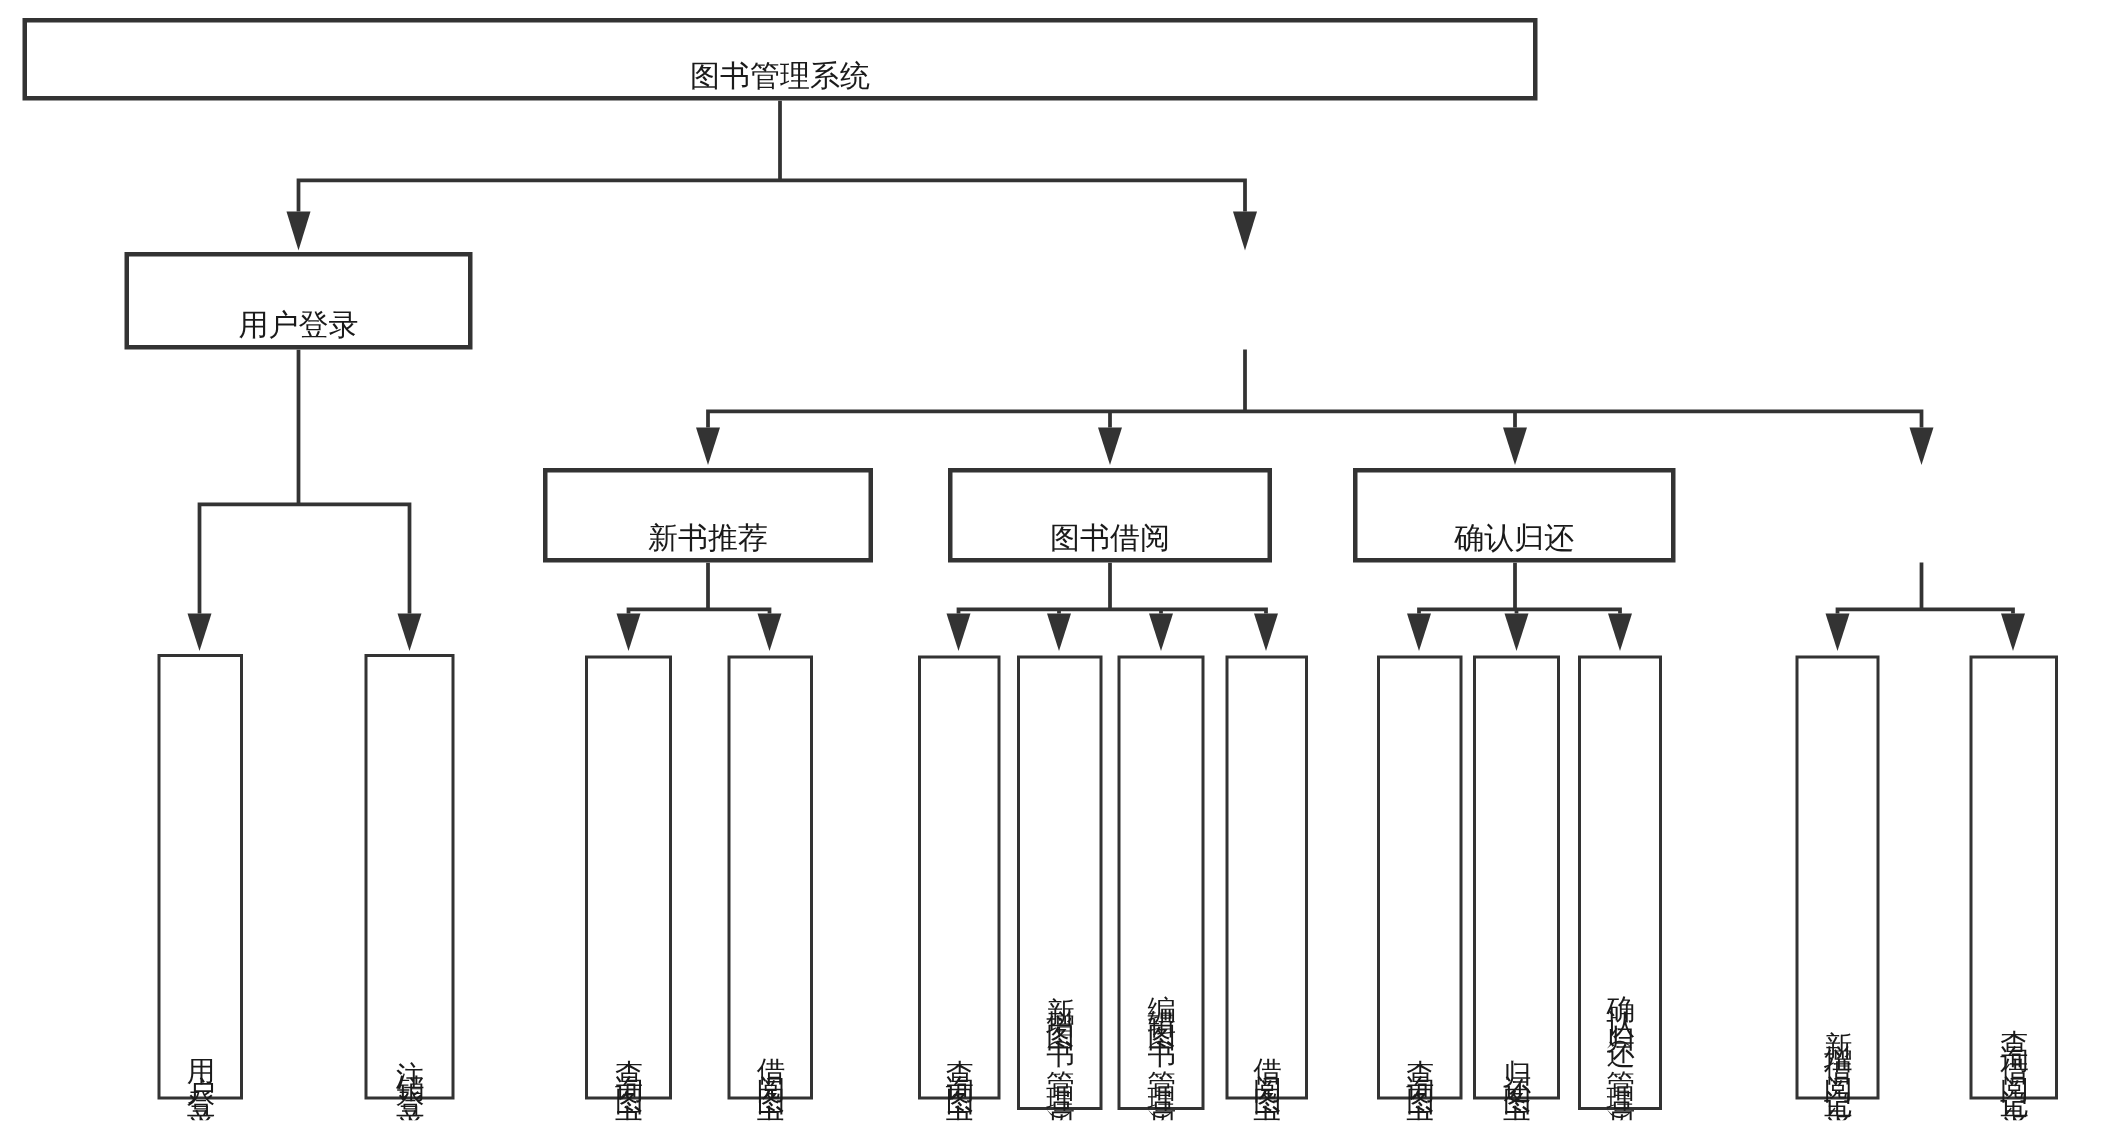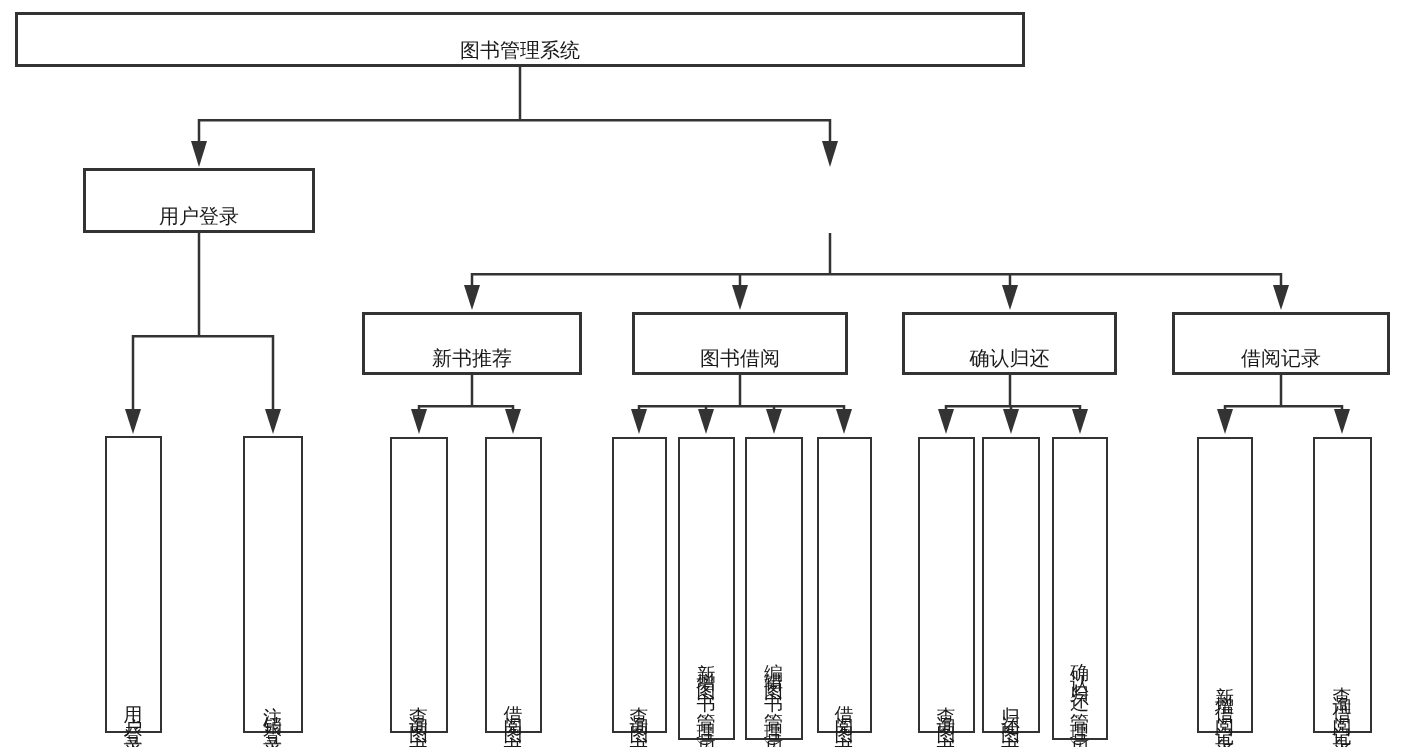--- a/index.html
+++ b/index.html
@@ -94,23 +94,20 @@
 
   <div class="node" style="left:362px;top:312px;width:220px;height:63px;">
     <span>新书推荐</span>
   </div>
   <div class="node" style="left:632px;top:312px;width:216px;height:63px;">
     <span>图书借阅</span>
   </div>
   <div class="node" style="left:902px;top:312px;width:215px;height:63px;">
     <span>确认归还</span>
   </div>
-  <div class="node" style="left:1172px;top:312px;width:218px;height:63px;">
-    <span>借阅记录</span>
-  </div>
 
   <div class="node leaf" style="left:105px;top:436px;width:57px;height:297px;">
     <span class="vtext">用户登录</span>
   </div>
   <div class="node leaf" style="left:243px;top:436px;width:60px;height:297px;">
     <span class="vtext">注销登录</span>
   </div>
 
   <div class="node leaf" style="left:390px;top:437px;width:58px;height:296px;">
     <span class="vtext">查询图书</span>

